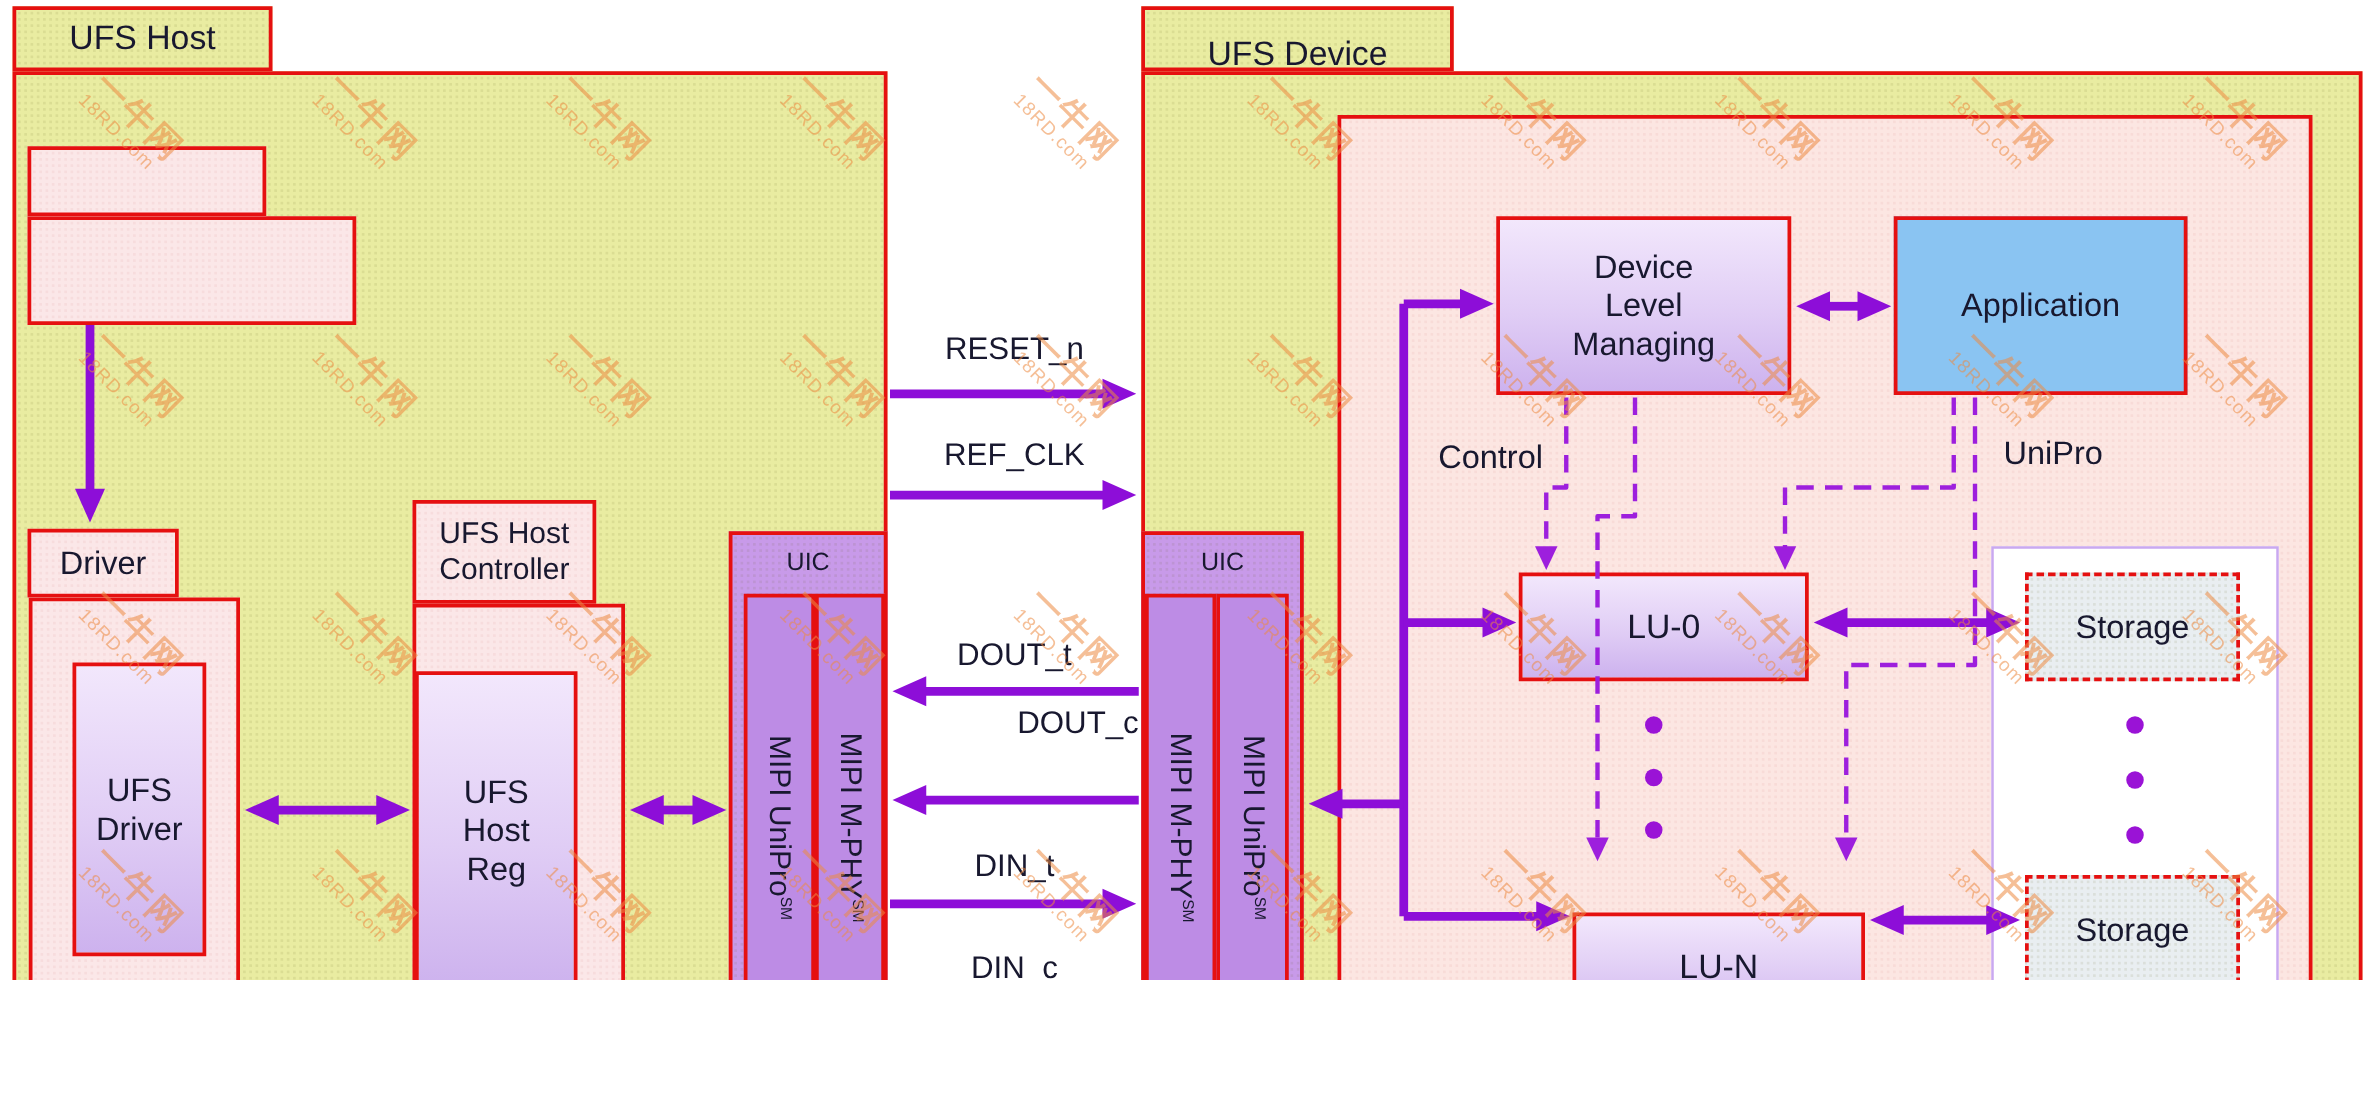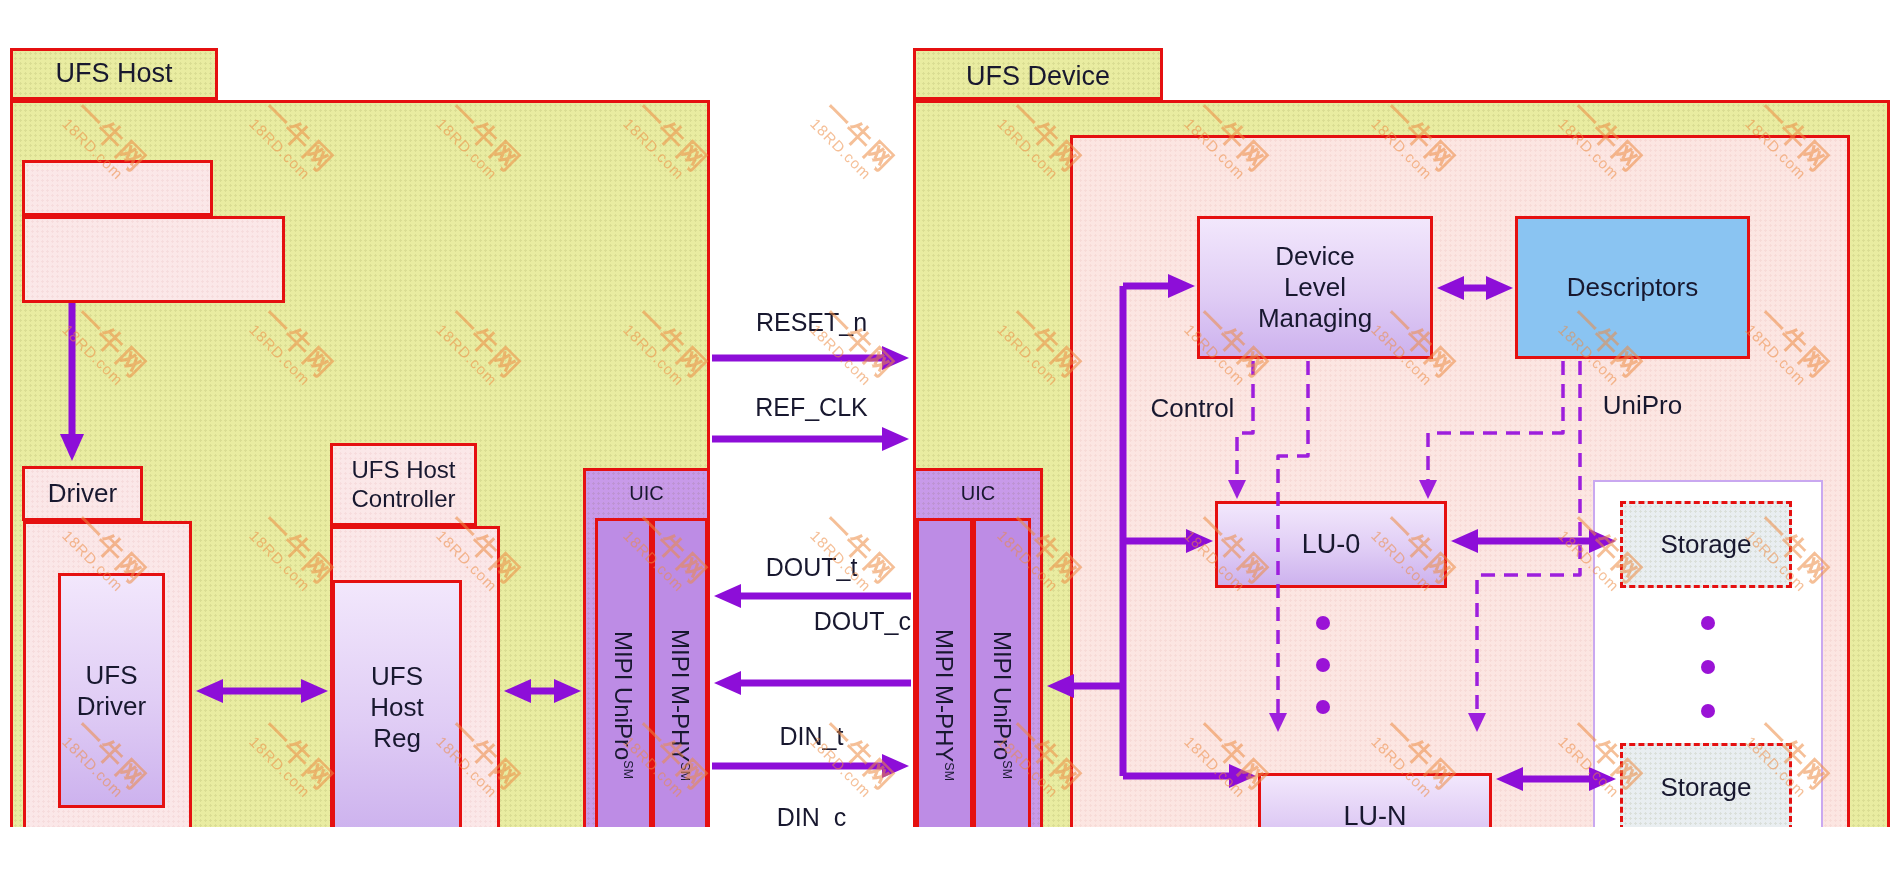--- a/index.html
+++ b/index.html
@@ -1,17 +1,17 @@
 <!DOCTYPE html>
 <html><head>
 <meta charset="utf-8">
 <style>
   html,body{margin:0;padding:0;background:#ffffff;}
   #stage{position:relative;width:1899px;height:784px;background:#ffffff;overflow:hidden;
-         font-family:"Liberation Sans","DejaVu Sans",sans-serif;color:#18182f;margin-top:43px;}
+         font-family:"Liberation Sans","DejaVu Sans",sans-serif;color:#18182f;}
   .abs{position:absolute;box-sizing:border-box;}
   .rbox{border:3px solid #e51010;}
   .yellow{background:#e9eca1;}
   .pink{background:#fbe7e8;}
   .pink2{background:#fce6e2;}
   .grad{background:linear-gradient(180deg,#f2e7fc 0%,#e0cdf5 55%,#cdb2ee 100%);}
   .purple{background:#c89ae9;}
   .purple2{background:#bd8ce5;}
   .blue{background:#8ac4f2;}
   .storebox{background:#e9eef1;border:3px dashed #e51010;}
@@ -60,37 +60,37 @@
   <div class="abs lbl f23" style="left:583px;top:430px;width:127px;height:42px;z-index:5;">UIC</div>
   <div class="abs rbox purple2 vwrap" style="left:595px;top:475px;width:57px;height:373px;z-index:4;">
     <span class="vtext"><span>MIPI UniPro</span><sup>SM</sup></span>
   </div>
   <div class="abs rbox purple2 vwrap" style="left:652px;top:475px;width:56px;height:373px;z-index:4;">
     <span class="vtext"><span>MIPI M-PHY</span><sup>SM</sup></span>
   </div>
 
   <div class="abs rbox yellow tex" style="left:913px;top:5px;width:250px;height:52px;"></div>
   <div class="abs rbox yellow tex" style="left:913px;top:57px;width:977px;height:818px;"></div>
-  <div class="abs lbl f27" style="left:913px;top:8px;width:250px;height:52px;z-index:5;">UFS Device</div>
+  <div class="abs lbl f27" style="left:913px;top:18px;width:250px;height:52px;z-index:5;">UFS Device</div>
 
   <div class="abs rbox pink2 ptex" style="left:1070px;top:92px;width:780px;height:750px;z-index:2;"></div>
 
   <div class="abs rbox purple tex" style="left:913px;top:425px;width:130px;height:433px;z-index:3;"></div>
   <div class="abs lbl f23" style="left:913px;top:430px;width:130px;height:42px;z-index:5;">UIC</div>
   <div class="abs rbox purple2 vwrap" style="left:916px;top:475px;width:57px;height:373px;z-index:4;">
     <span class="vtext"><span>MIPI M-PHY</span><sup>SM</sup></span>
   </div>
   <div class="abs rbox purple2 vwrap" style="left:973px;top:475px;width:58px;height:373px;z-index:4;">
     <span class="vtext"><span>MIPI UniPro</span><sup>SM</sup></span>
   </div>
 
   <div class="abs rbox grad lbl f26" style="left:1197px;top:173px;width:236px;height:143px;z-index:4;">Device
 Level
 Managing</div>
-  <div class="abs rbox blue lbl f26" style="left:1515px;top:173px;width:235px;height:143px;z-index:4;">Descriptors</div>
+  <div class="abs rbox blue lbl f26" style="left:1515px;top:173px;width:235px;height:143px;z-index:4;">Application</div>
 
   <div class="abs lbl f26" style="left:1110px;top:348px;width:165px;height:34px;z-index:5;">Control</div>
   <div class="abs lbl f26" style="left:1560px;top:345px;width:165px;height:34px;z-index:5;">UniPro</div>
 
   <div class="abs rbox grad lbl f27" style="left:1215px;top:458px;width:232px;height:87px;z-index:4;">LU-0</div>
   <div class="abs rbox grad lbl f27" style="left:1258px;top:730px;width:234px;height:87px;z-index:4;">LU-N</div>
 
   <div class="abs" style="left:1593px;top:437px;width:230px;height:373px;background:#ffffff;border:2px solid #c9a8f0;z-index:3;"></div>
   <div class="abs storebox lbl f26 tex" style="left:1620px;top:458px;width:172px;height:87px;z-index:4;">Storage</div>
   <div class="abs storebox lbl f26 tex" style="left:1620px;top:700px;width:172px;height:88px;z-index:4;">Storage</div>

